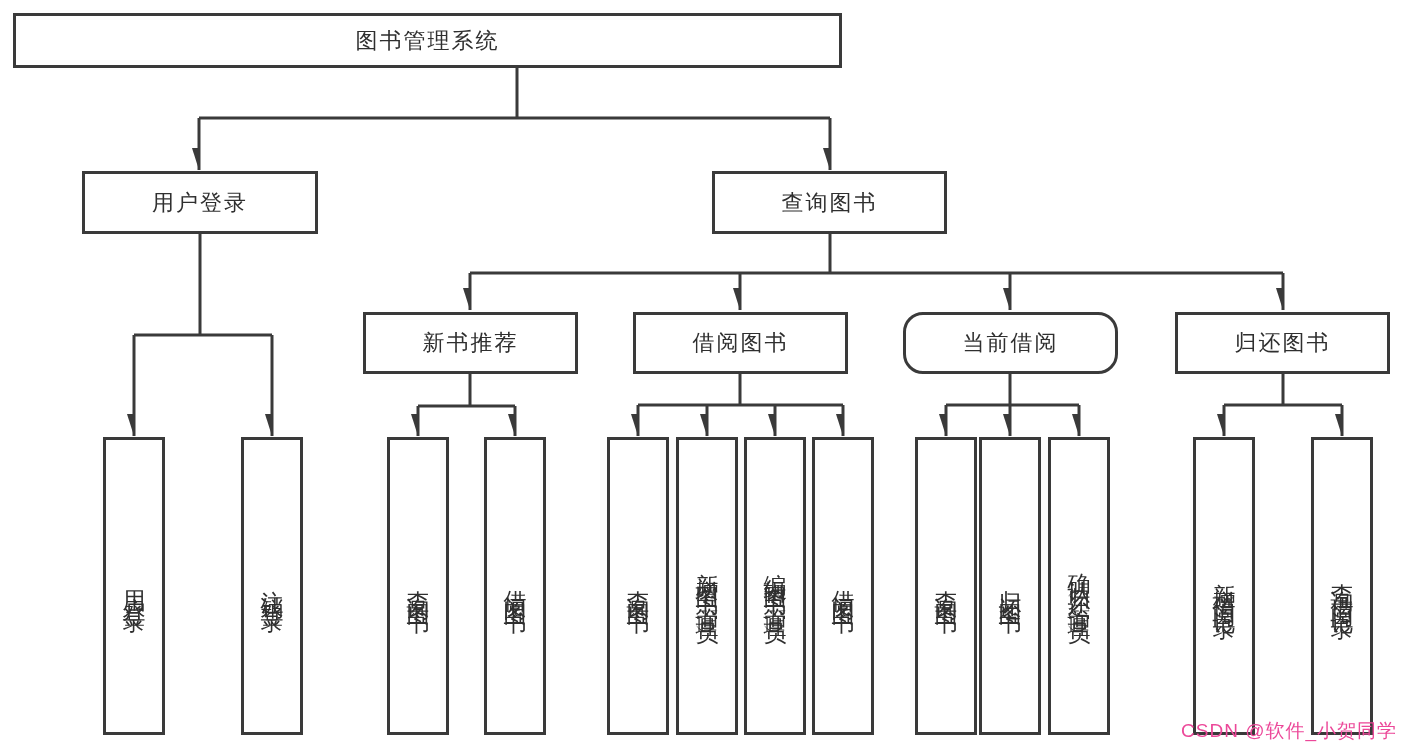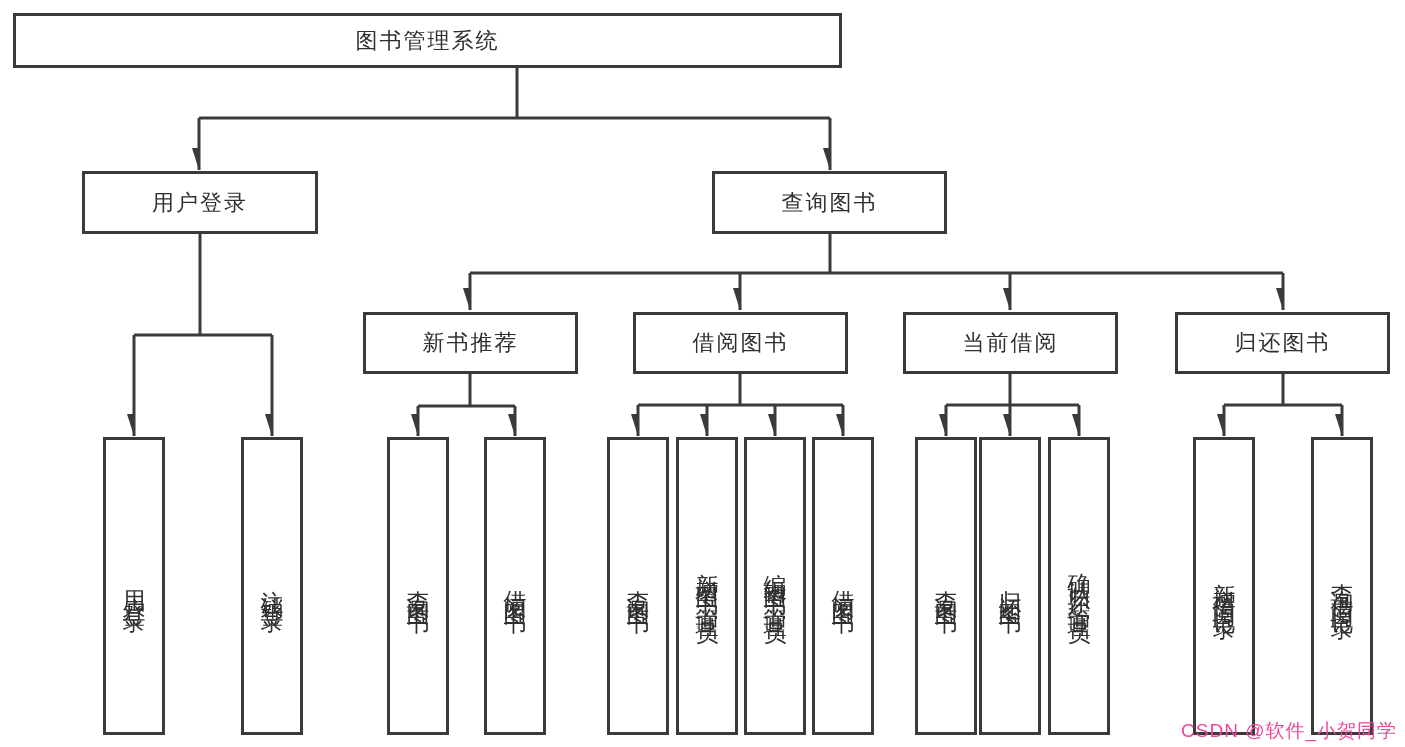--- a/index.html
+++ b/index.html
@@ -101,21 +101,21 @@
   <div class="node h" style="left:712px; top:171px; width:235px; height:63px;">
     <span>查询图书</span>
   </div>
 
   <div class="node h" style="left:363px; top:312px; width:215px; height:62px;">
     <span>新书推荐</span>
   </div>
   <div class="node h" style="left:633px; top:312px; width:215px; height:62px;">
     <span>借阅图书</span>
   </div>
-  <div class="node h" style="left:903px; top:312px; width:215px; height:62px;">
+  <div class="node h" style="left:903px; top:312px; width:215px; height:62px;border-radius:20px;">
     <span>当前借阅</span>
   </div>
   <div class="node h" style="left:1175px; top:312px; width:215px; height:62px;">
     <span>归还图书</span>
   </div>
 
   <div class="node leaf" style="left:103px; top:437px; width:62px; height:298px;">
     <span>用户登录</span>
   </div>
   <div class="node leaf" style="left:241px; top:437px; width:62px; height:298px;">

